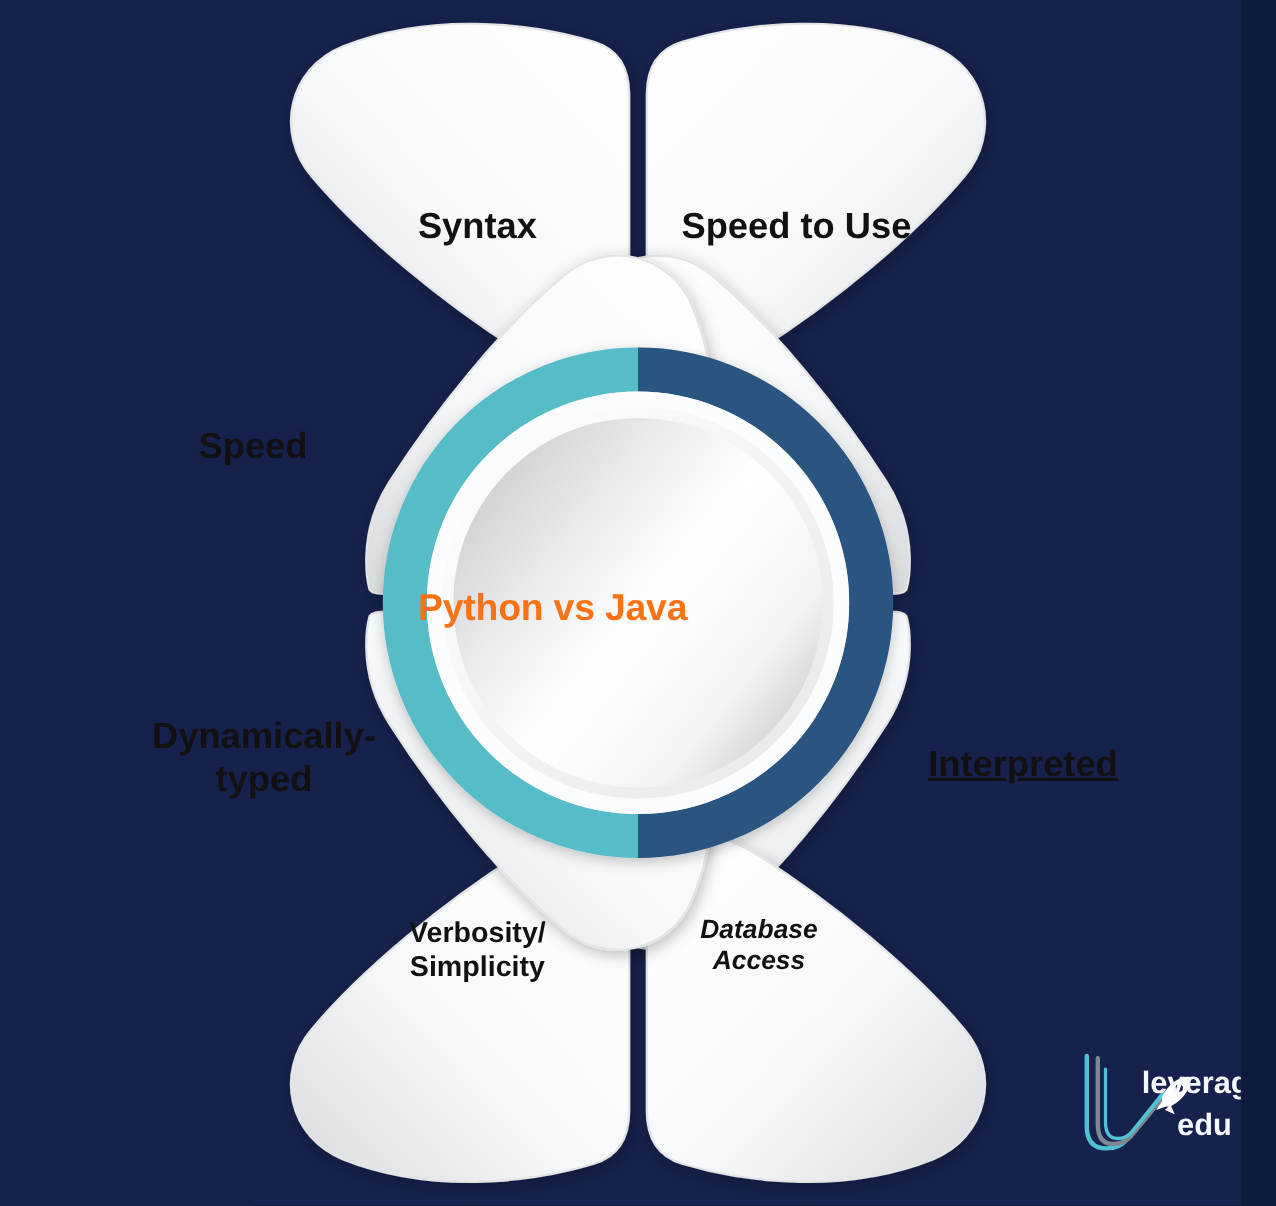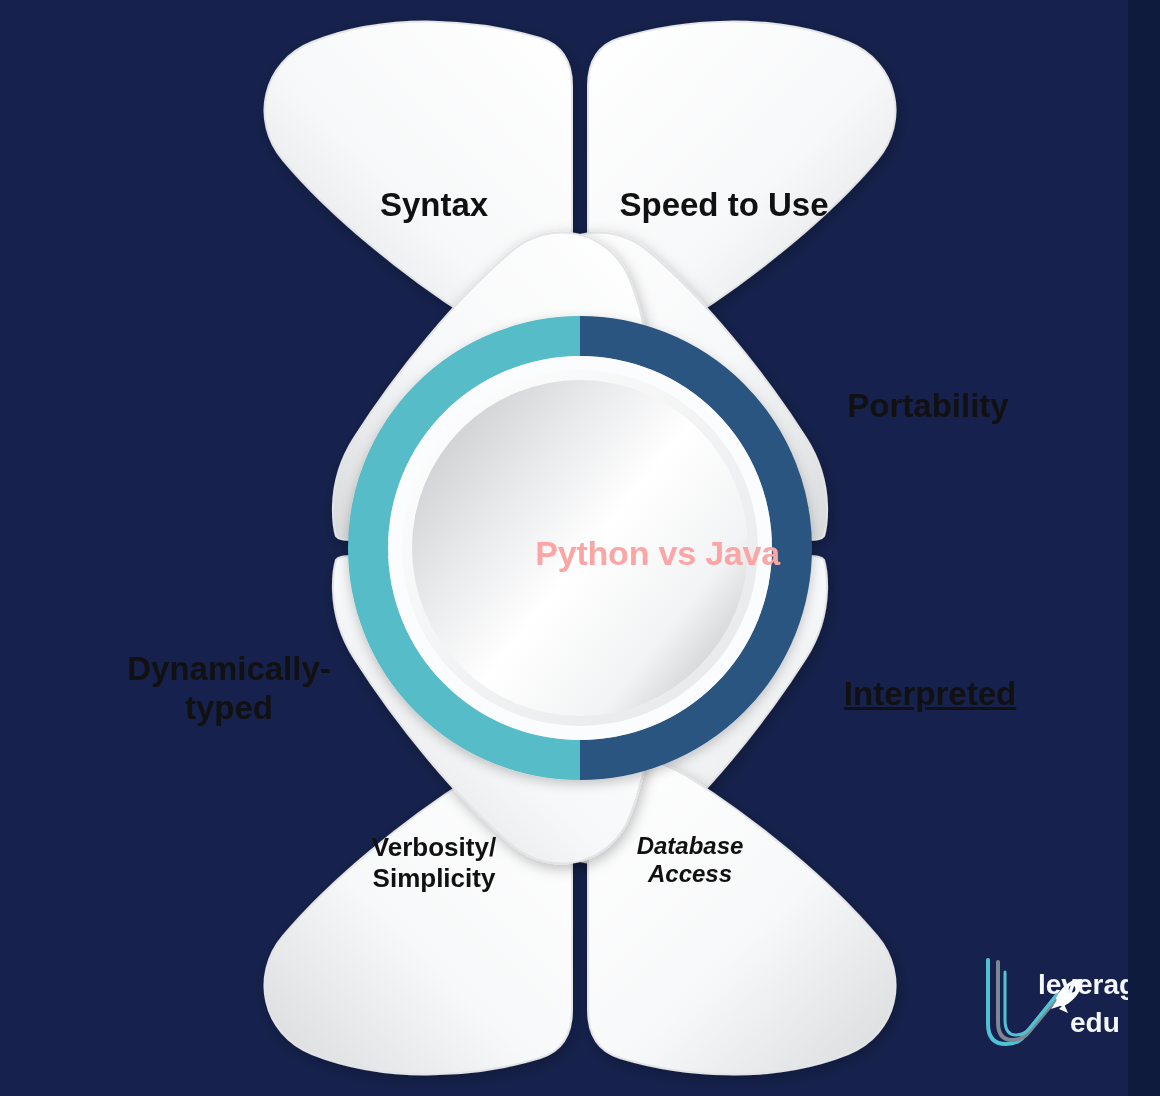--- a/index.html
+++ b/index.html
@@ -30,22 +30,22 @@
     text-align: center;
     line-height: 1.18;
     white-space: pre-line;
     pointer-events: none;
   }
   #center-title {
     position: absolute;
     left: 380px;
     top: 534px;
     width: 400px;
-    text-align: right;
-    color: #fca5a5;
+    text-align: left;
+    color: #f97316;
     font-weight: bold;
     font-size: 34px;
     font-family: "Liberation Sans", sans-serif;
     letter-spacing: -0.2px;
   }
   #logo {
     position: absolute;
     left: 978px;
     top: 952px;
     width: 160px;
@@ -201,33 +201,33 @@
       <circle cx="580" cy="548" r="178" fill="url(#haloGrad)"></circle>
 
       <circle cx="580" cy="548" r="168" fill="url(#innerGrad)"></circle>
     </g>
   </svg>
 
   <div class="petal-label" style="left:314px; top:186px; width:240px; font-size:33px;">Syntax</div>
 
   <div class="petal-label" style="left:594px; top:186px; width:260px; font-size:33px;">Speed to Use</div>
 
-  <div class="petal-label" style="left:798px; top:387px; width:260px; font-size:33px;">Portability</div>
 
   <div class="petal-label" style="left:800px; top:675px; width:260px; font-size:33px;text-decoration:underline;">Interpreted</div>
 
   <div class="petal-label" style="left:560px; top:832px; width:260px; font-size:24px;font-style:italic;">Database
 Access</div>
 
   <div class="petal-label" style="left:299px; top:832px; width:270px; font-size:26px;">Verbosity/
 Simplicity</div>
 
-  <div class="petal-label" style="left:84px; top:650px; width:290px; font-size:33px;">Dynamically-
+  <div class="petal-label" style="left:95px; top:650px; width:290px; font-size:33px;">Dynamically-
 typed</div>
 
+  <div class="petal-label" style="left:110px; top:386px; width:240px; font-size:33px;">Speed</div>
 
   <div id="center-title">Python vs Java</div>
 
   <svg id="logo" viewBox="0 0 160 105">
 
     <g>
       <path d="M 10 8 L 10 72 Q 10 92 28 92 Q 40 92 46 84 L 78 44" fill="none" stroke="#4fc3d4" stroke-width="4" stroke-linecap="round"></path>
       <path d="M 20 10 L 20 70 Q 20 88 34 88 Q 44 88 50 81 L 84 40" fill="none" stroke="#7d8894" stroke-width="4" stroke-linecap="round"></path>
       <path d="M 27 20 L 27 68 Q 27 83 38 83 Q 46 83 51 77 L 80 42" fill="none" stroke="#4fc3d4" stroke-width="3" stroke-linecap="round"></path>
     </g>

